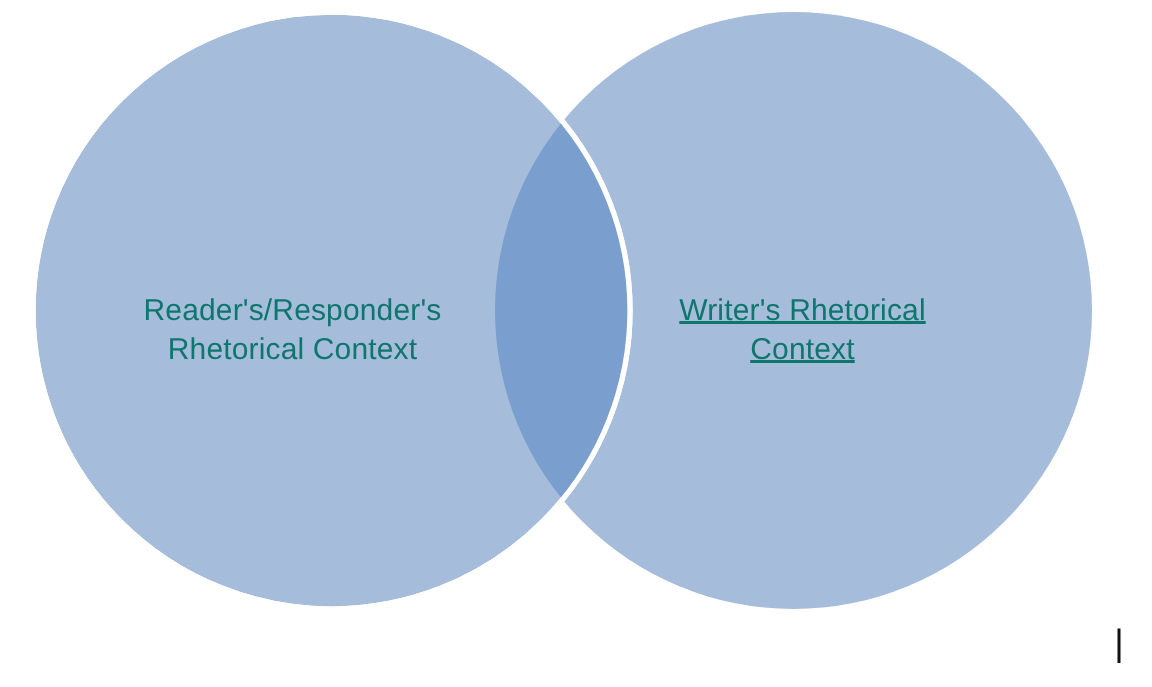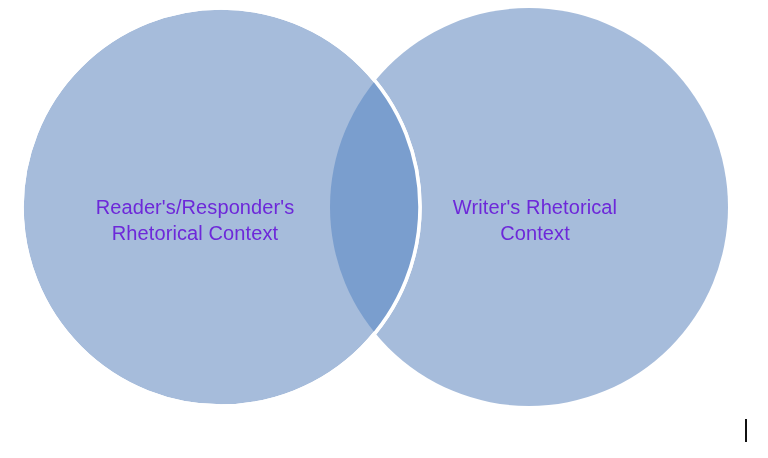--- a/index.html
+++ b/index.html
@@ -22,37 +22,38 @@
     position: absolute;
     left: 0;
     top: 0;
     width: 768px;
     height: 458px;
     display: block;
   }
   .venn-label {
     position: absolute;
     text-align: center;
-    color: #6d28d9;
+    color: #0f766e;
     font-family: "Liberation Sans", sans-serif;
     font-size: 20px;
     line-height: 26px;
     letter-spacing: 0.1px;
     white-space: pre-line;
     user-select: none;
   }
   #label-left {
     left: 40px;
     top: 194px;
     width: 310px;
   }
   #label-right {
     left: 410px;
     top: 194px;
     width: 250px;
+    text-decoration: underline;
   }
   #text-caret {
     position: absolute;
     left: 745px;
     top: 419px;
     width: 2px;
     height: 23px;
     background: #111111;
   }
 </style>

